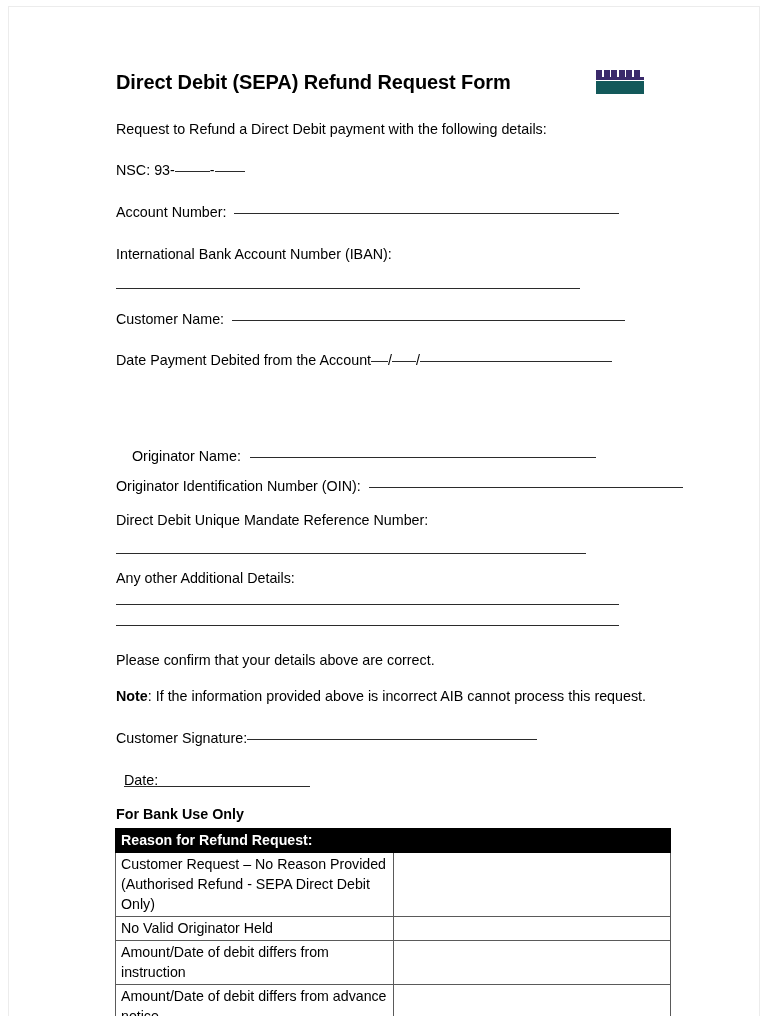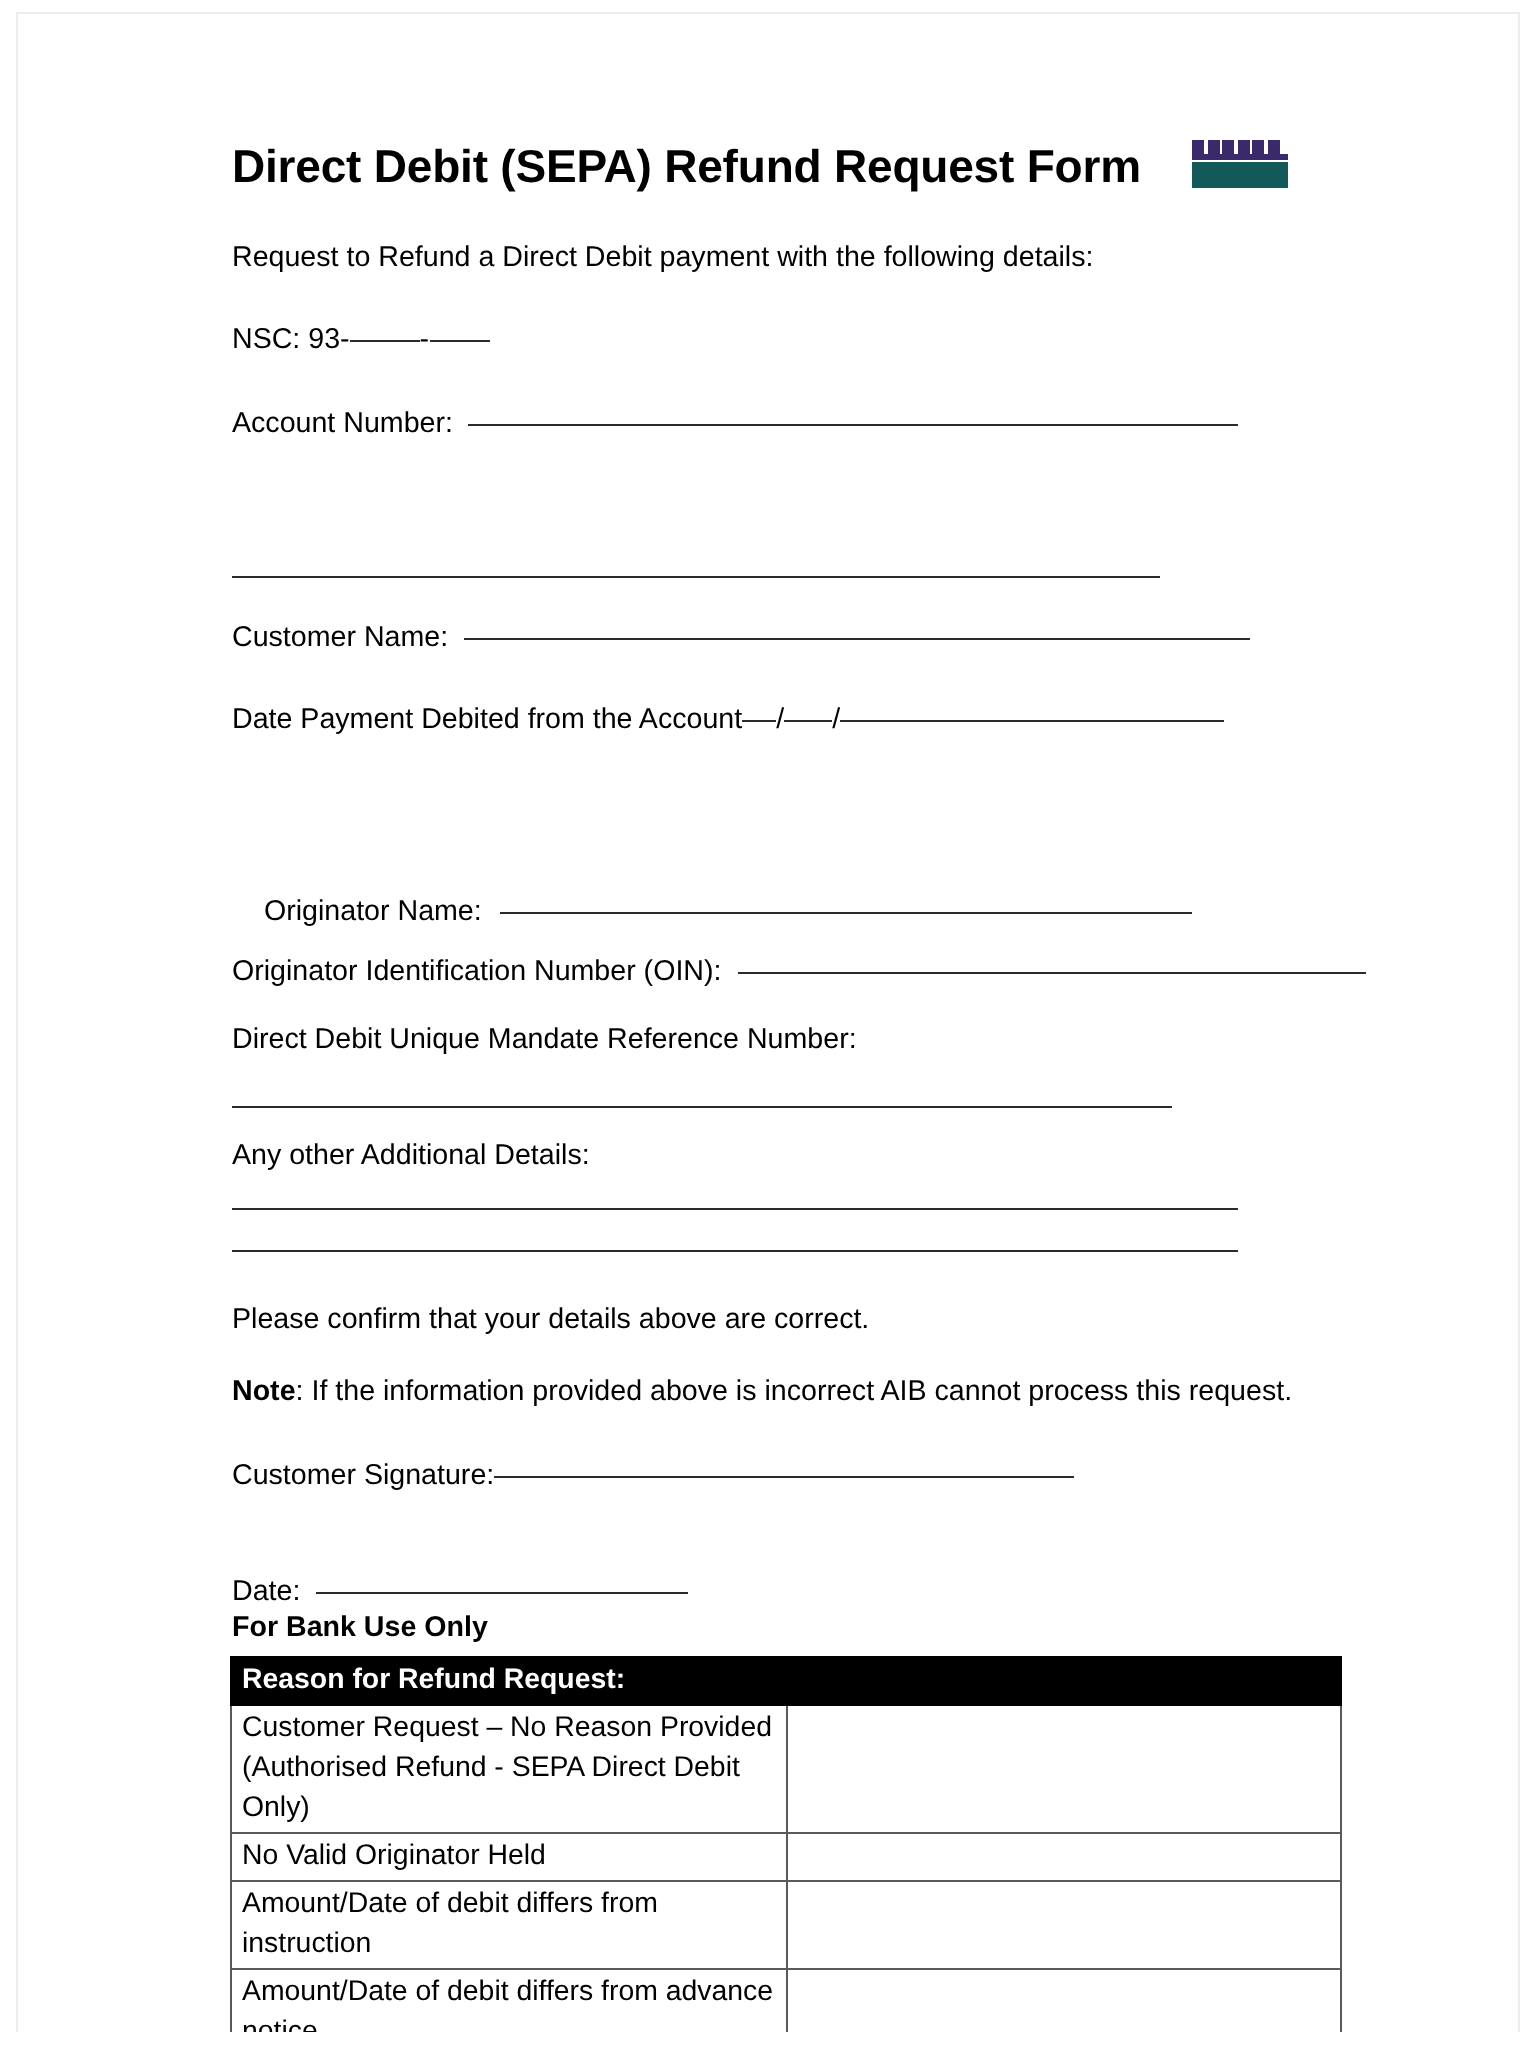--- a/index.html
+++ b/index.html
@@ -42,21 +42,21 @@
   .header-row {
     position: absolute;
     left: 116px;
     top: 70px;
     right: 100px;
     display: flex;
     align-items: flex-start;
     justify-content: space-between;
   }
   .doc-title {
-    font-size: 23px;
+    font-size: 20px;
     font-weight: bold;
     letter-spacing: -0.1px;
     line-height: 1.2;
     white-space: nowrap;
   }
   .logo {
     position: absolute;
     left: 596px;
     top: 70px;
     width: 48px;
@@ -196,20 +196,23 @@
     <span class="nsc-blank" style="width:35px;"></span>
     <span class="label">-</span>
     <span class="nsc-blank" style="width:30px;"></span>
   </div>
 
   <div class="line-row" style="top:203px;">
     <span class="label">Account Number:</span>
     <span class="rule" style="width:385px; margin-left:8px;"></span>
   </div>
 
+  <div class="line-row" style="top:245px;">
+    <span class="label">International Bank Account Number (IBAN):</span>
+  </div>
   <div class="rule-standalone" style="top:288px; width:464px;"></div>
 
   <div class="line-row" style="top:310px;">
     <span class="label">Customer Name:</span>
     <span class="rule" style="width:393px; margin-left:8px;"></span>
   </div>
 
   <div class="line-row" style="top:351px;">
     <span class="label">Date Payment Debited from the Account</span>
     <span class="nsc-blank" style="width:17px;"></span>
@@ -248,21 +251,21 @@
   <div class="line-row" style="top:687px;text-align:center;">
     <span class="label bold">Note</span>
       <span class="label">: If the information provided above is incorrect AIB cannot process this request.</span>
   </div>
 
   <div class="line-row" style="top:729px;">
     <span class="label">Customer Signature:</span>
     <span class="rule" style="width:290px;"></span>
   </div>
 
-  <div class="line-row" style="top:787px;">
+  <div class="line-row" style="top:771px;flex-direction:column;">
     <span class="label">Date:</span>
     <span class="rule" style="width:186px; margin-left:8px;"></span>
   </div>
 
   <div class="bank-use-heading">For Bank Use Only</div>
 
   <table class="refund-table">
     <tbody>
       <tr class="hdr">
         <td colspan="2">Reason for Refund Request:</td>

